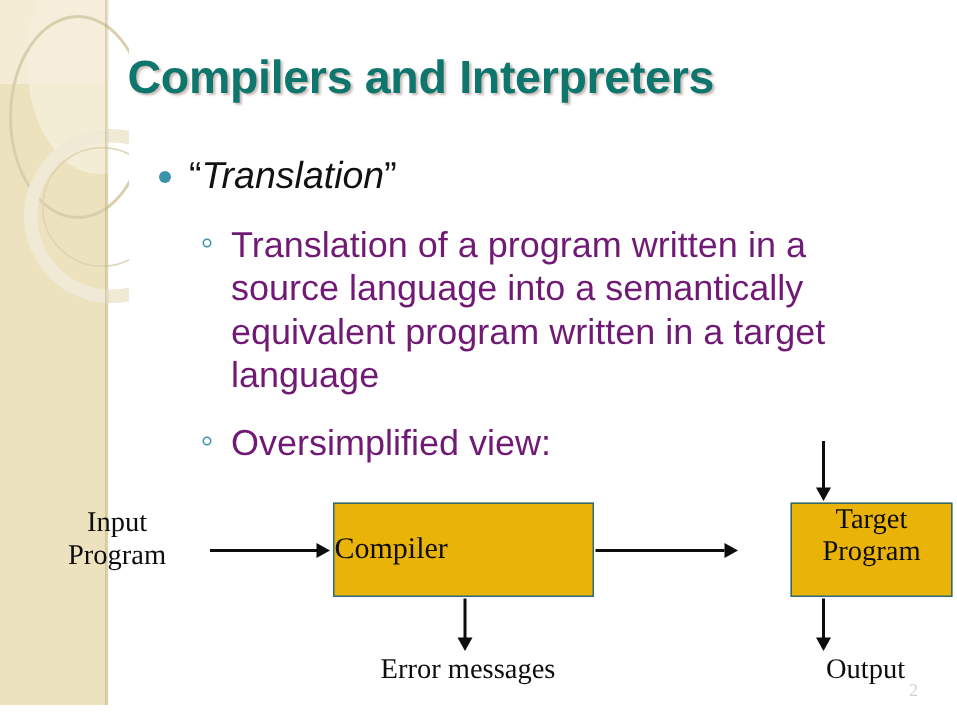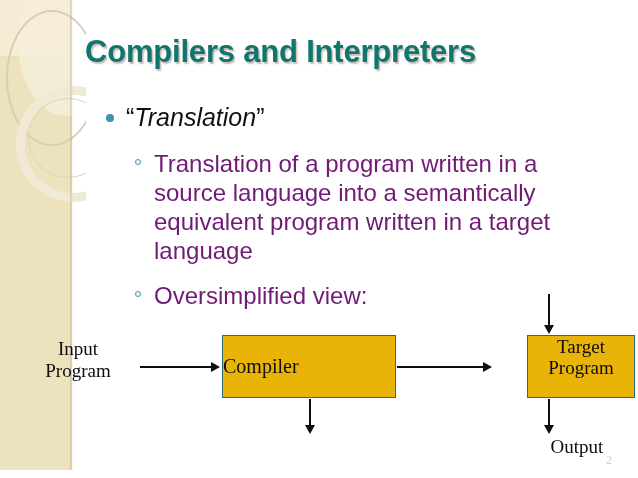--- a/index.html
+++ b/index.html
@@ -325,20 +325,21 @@
     <div class="arrow-line-v" id="arrow-input-line"></div>
     <div class="arrow-head-down" id="arrow-input-head"></div>
 
     <div class="proc-box" id="box-target-program">
       <span>Target</span>
       <span>Program</span>
     </div>
 
     <div class="arrow-line-v" id="arrow-error-line"></div>
     <div class="arrow-head-down" id="arrow-error-head"></div>
+    <div class="diag-label" id="label-error-messages">Error messages</div>
 
     <div class="arrow-line-v" id="arrow-output-line"></div>
     <div class="arrow-head-down" id="arrow-output-head"></div>
     <div class="diag-label" id="label-output">Output</div>
 
   </div>
 
   <div id="page-number">2</div>
 
 </div>

